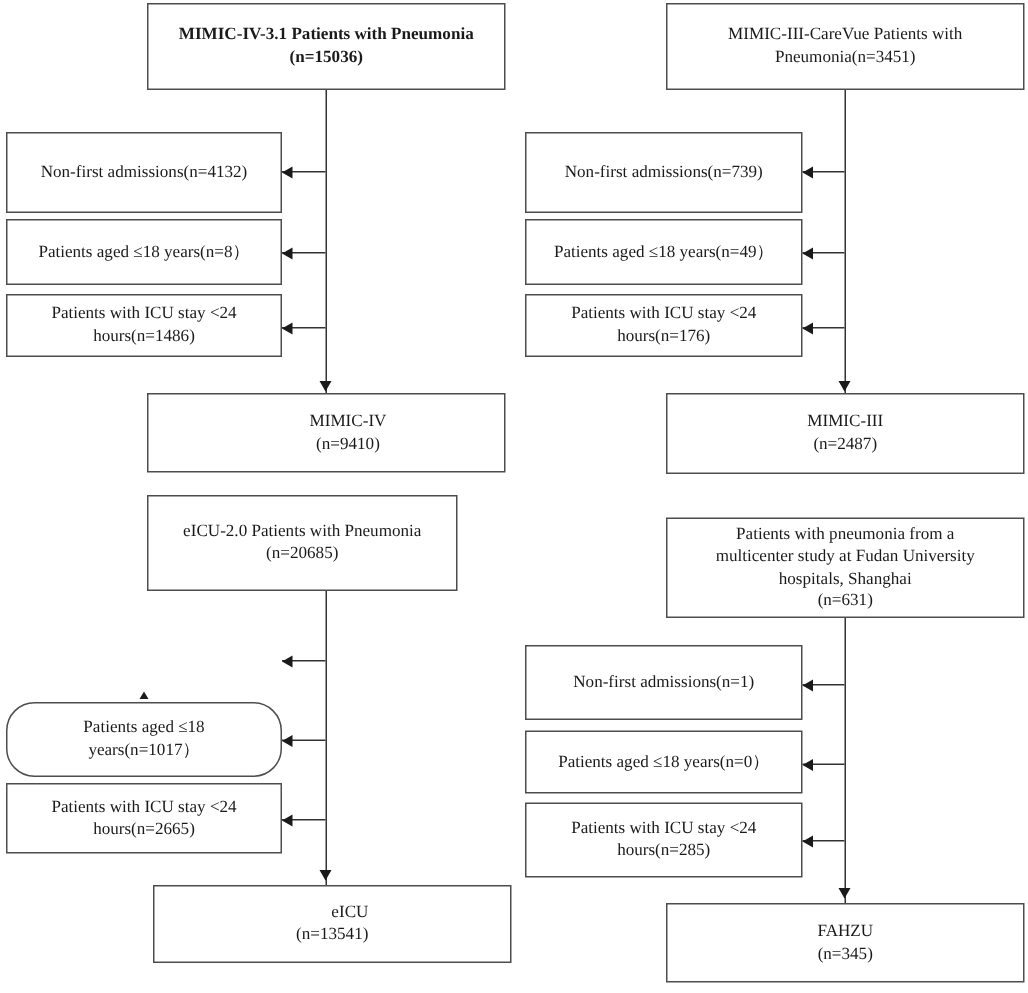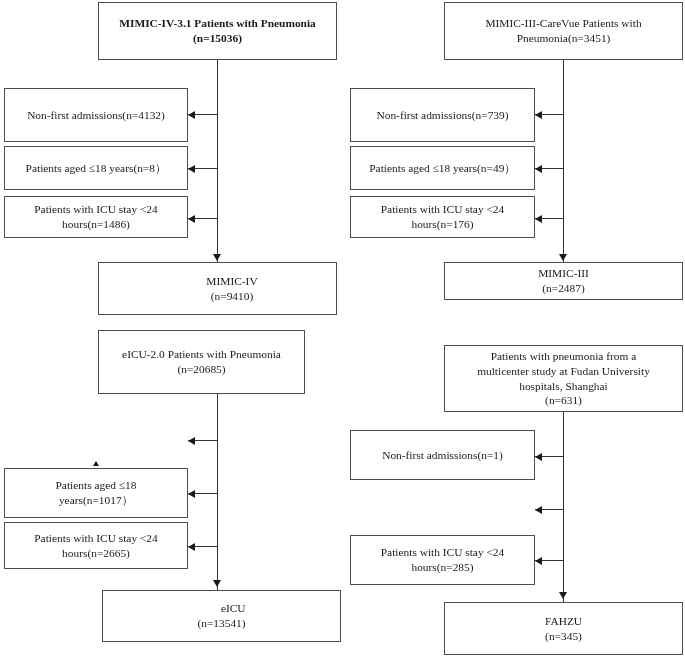--- a/index.html
+++ b/index.html
@@ -105,34 +105,34 @@
 
   <div class="box" style="left:350px; top:146px; width:185px; height:44px;">Patients aged ≤18 years(n=49）</div>
   <div class="hline" style="left:535px; top:168px; width:28px;"></div>
   <div class="arrow-left" style="left:535px; top:165px;"></div>
 
   <div class="box" style="left:350px; top:196px; width:185px; height:42px;">Patients with ICU stay &lt;24
 hours(n=176)</div>
   <div class="hline" style="left:535px; top:218px; width:28px;"></div>
   <div class="arrow-left" style="left:535px; top:215px;"></div>
 
-  <div class="box" style="left:444px; top:262px; width:239px; height:38px;">MIMIC-III
+  <div class="box" style="left:444px; top:262px; width:239px; height:54px;">MIMIC-III
 (n=2487)</div>
 
   <div class="box" style="left:98px; top:330px; width:207px; height:64px;">eICU-2.0 Patients with Pneumonia
 (n=20685)</div>
 
   <div class="vline" style="left:217px; top:394px; height:196px;"></div>
   <div class="arrow-down" style="left:213px; top:580px;"></div>
 
   <div class="hline" style="left:188px; top:440px; width:29px;"></div>
   <div class="arrow-left" style="left:188px; top:437px;"></div>
   <div class="arrow-up" style="left:93px; top:461px;"></div>
 
-  <div class="box" style="left:4px; top:468px; width:184px; height:50px;">Patients aged ≤18
+  <div class="box" style="left:4px; top:468px; width:184px; height:50px;border-radius:19px;">Patients aged ≤18
 years(n=1017）</div>
   <div class="hline" style="left:188px; top:493px; width:29px;"></div>
   <div class="arrow-left" style="left:188px; top:490px;"></div>
 
   <div class="box" style="left:4px; top:522px; width:184px; height:47px;">Patients with ICU stay &lt;24
 hours(n=2665)</div>
   <div class="hline" style="left:188px; top:546px; width:29px;"></div>
   <div class="arrow-left" style="left:188px; top:543px;"></div>
 
   <div class="box" style="left:102px; top:590px; width:239px; height:52px;text-align:right;">eICU
@@ -143,20 +143,21 @@
 hospitals, Shanghai
 (n=631)</div>
 
   <div class="vline" style="left:563px; top:412px; height:190px;"></div>
   <div class="arrow-down" style="left:559px; top:592px;"></div>
 
   <div class="box" style="left:350px; top:430px; width:185px; height:50px;">Non-first admissions(n=1)</div>
   <div class="hline" style="left:535px; top:456px; width:28px;"></div>
   <div class="arrow-left" style="left:535px; top:453px;"></div>
 
+  <div class="box" style="left:350px; top:487px; width:185px; height:42px;">Patients aged ≤18 years(n=0）</div>
   <div class="hline" style="left:535px; top:509px; width:28px;"></div>
   <div class="arrow-left" style="left:535px; top:506px;"></div>
 
   <div class="box" style="left:350px; top:535px; width:185px; height:50px;">Patients with ICU stay &lt;24
 hours(n=285)</div>
   <div class="hline" style="left:535px; top:560px; width:28px;"></div>
   <div class="arrow-left" style="left:535px; top:557px;"></div>
 
   <div class="box" style="left:444px; top:602px; width:239px; height:53px;">FAHZU
 (n=345)</div>

